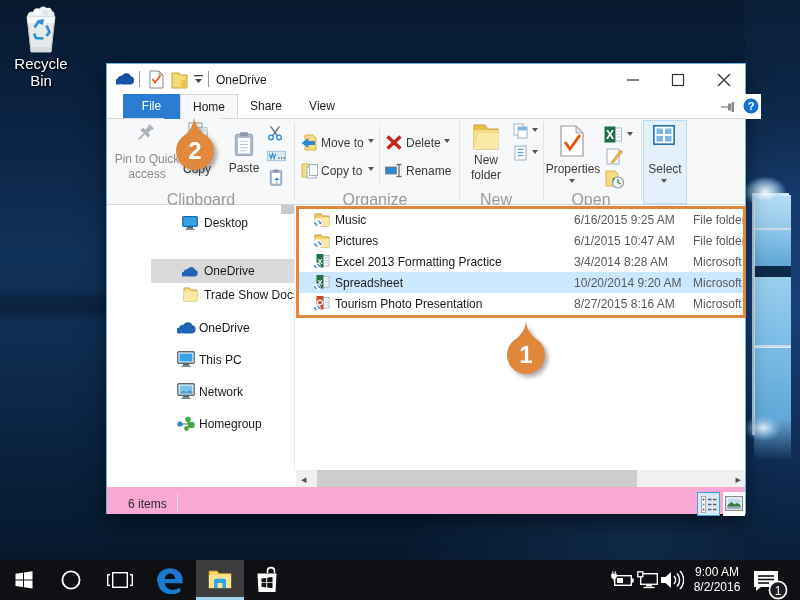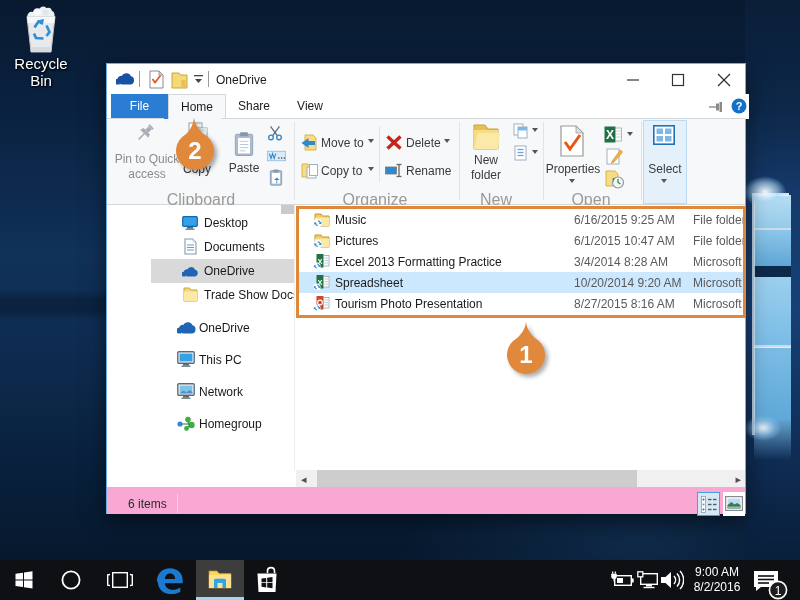--- a/index.html
+++ b/index.html
@@ -20,21 +20,21 @@
 #rbin { position:absolute; left:8px; top:6px; width:66px; text-align:center; }
 #rbin .lbl { color:#fff; font-size:15px; margin-top:1px; text-shadow:1px 1px 2px #000, 0 0 3px rgba(0,0,0,0.8); }
 
 #win { position:absolute; left:106px; top:63px; width:640px; height:451px;
   background:#fff; border:1px solid #6fb0e3; box-shadow:0 7px 20px rgba(0,0,0,0.5); }
 
 #titlebar { position:absolute; left:0; top:0; width:638px; height:30px; background:#fff; }
 #titlebar .ttl { position:absolute; left:109px; top:9px; font-size:12px; color:#1a1a1a; }
 .qsep { position:absolute; top:7px; width:1px; height:16px; background:#9a9a9a; }
 
-#tabs { position:absolute; left:4px; top:30px; width:638px; height:25px; background:#fff; }
+#tabs { position:absolute; left:16px; top:30px; width:638px; height:25px; background:#fff; }
 .tab { position:absolute; top:0; height:25px; line-height:25px; font-size:12px; color:#1a1a1a; text-align:center; }
 #tab-file { left:0px; width:57px; background:#2b7cd3; color:#fff; }
 #tab-home { left:57px; width:58px; background:#f7f8f9; border:1px solid #d6d7d8; border-bottom:none; }
 
 #ribbon { position:absolute; left:0; top:55px; width:638px; height:86px; background:#f7f8f9; border-bottom:1px solid #d6d7d8; font-size:12px; color:#3b3b3b; }
 #ribbon .lab { position:absolute; white-space:nowrap;text-align:center; }
 .glabel { position:absolute; top:72px; font-size:16px; color:#9a9a9a; text-align:center; }
 .vsep { position:absolute; top:3px; height:78px; width:1px; background:#e2e3e4; }
 .ddabs { position:absolute; width:0; height:0; border-left:3.5px solid transparent; border-right:3.5px solid transparent; border-top:4px solid #555; }
 #selpanel { position:absolute; left:536px; top:1px; width:44px; height:84px; background:#e4f0fa; border:1px solid #bcdcf5; }
@@ -304,40 +304,20 @@
   </div>
   <div id="content">
     <div id="sidebar">
       <div class="sbitem" style="top:6px;">
         <svg style="left:31px;top:5px;" width="16" height="14" viewBox="0 0 16 14">
           <rect x="0.7" y="0.7" width="14.6" height="9.6" rx="1" fill="#35a1e8" stroke="#1468a8" stroke-width="1.2"></rect>
           <rect x="5" y="11" width="6" height="1.6" fill="#5a6a75"></rect>
             <rect x="3.5" y="12.6" width="9" height="1.2" fill="#5a6a75"></rect>
         </svg>
         <span class="txt">Desktop</span>
-        <svg class="pin" style="left:170px;top:5px;" width="14" height="14" viewBox="0 0 14 14">
-            <g fill="#8a9096" transform="rotate(45 7 7)">
-              <rect x="4.9" y="0.4" width="4.2" height="1.6"></rect>
-              <rect x="5.6" y="2" width="2.8" height="3.2"></rect>
-              <path d="M4 5.2 h6 l1 2.6 h-8 z"></path>
-              <rect x="6.4" y="7.8" width="1.3" height="5.6"></rect>
-            </g>
-          </svg>
-      </div>
-      <div class="sbitem" style="top:30px;">
-        <svg style="left:33px;top:3px;" width="13" height="17" viewBox="0 0 13 17">
-          <path d="M1 1 H8.5 L12 4.5 V16 H1 Z" fill="#fff" stroke="#8a99a8" stroke-width="1.1"></path>
-          <path d="M8.5 1 L12 4.5 H8.5 Z" fill="#d5dde5"></path>
-          <g stroke="#5f9fd8" stroke-width="1">
-              <line x1="3" y1="7" x2="10" y2="7"></line>
-              <line x1="3" y1="9.5" x2="10" y2="9.5"></line>
-              <line x1="3" y1="12" x2="10" y2="12"></line>
-            </g>
-        </svg>
-        <span class="txt">Documents</span>
         <svg class="pin" style="left:170px;top:5px;" width="14" height="14" viewBox="0 0 14 14">
             <g fill="#8a9096" transform="rotate(45 7 7)">
               <rect x="4.9" y="0.4" width="4.2" height="1.6"></rect>
               <rect x="5.6" y="2" width="2.8" height="3.2"></rect>
               <path d="M4 5.2 h6 l1 2.6 h-8 z"></path>
               <rect x="6.4" y="7.8" width="1.3" height="5.6"></rect>
             </g>
           </svg>
       </div>
       <div class="sbitem" style="top:54px;background:#d9d9d9;width:183px;">

